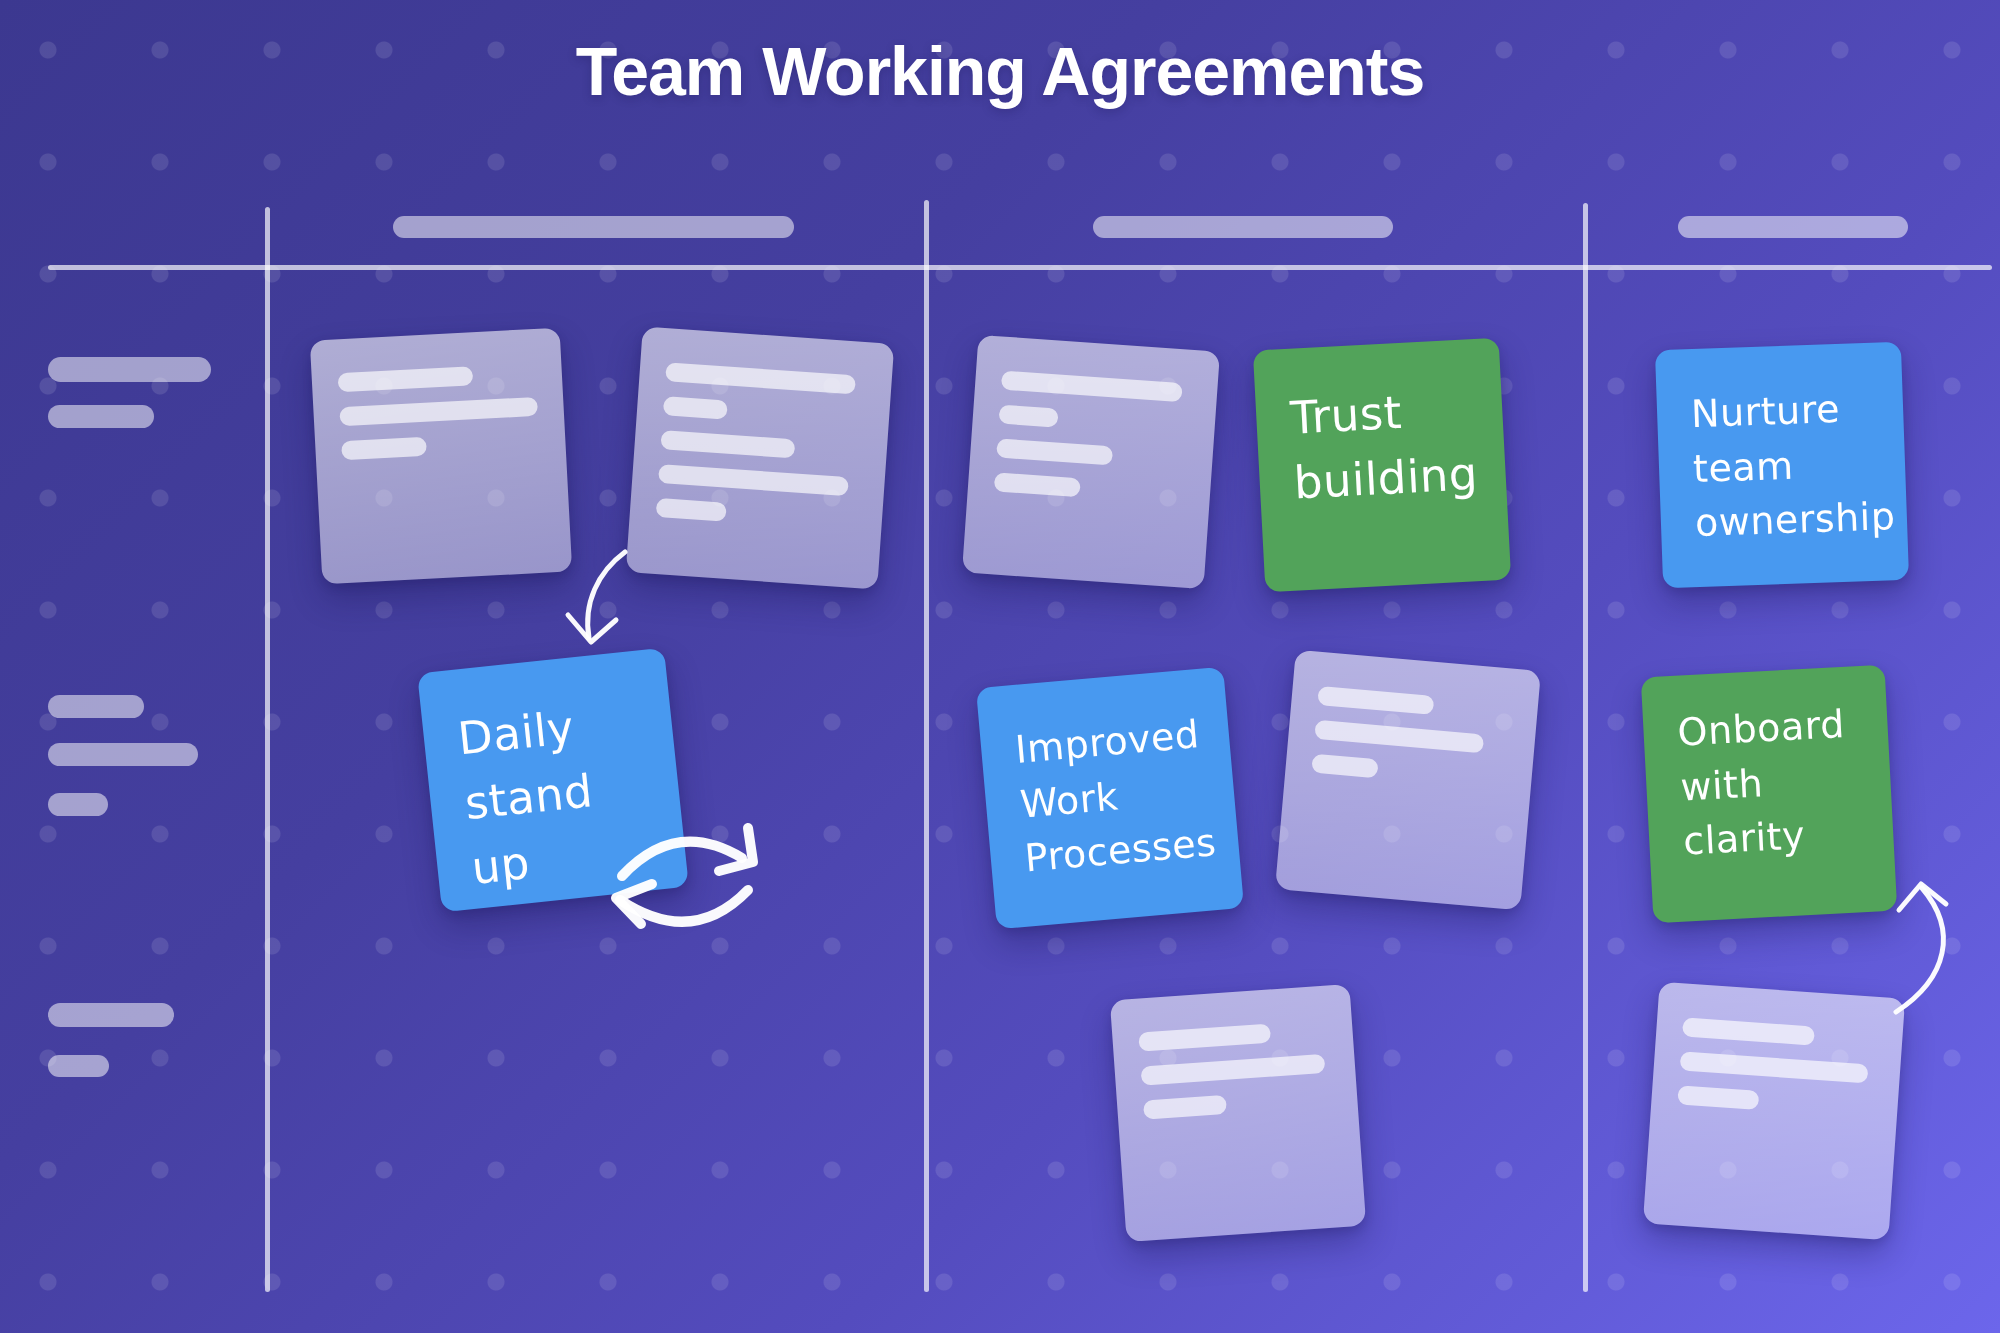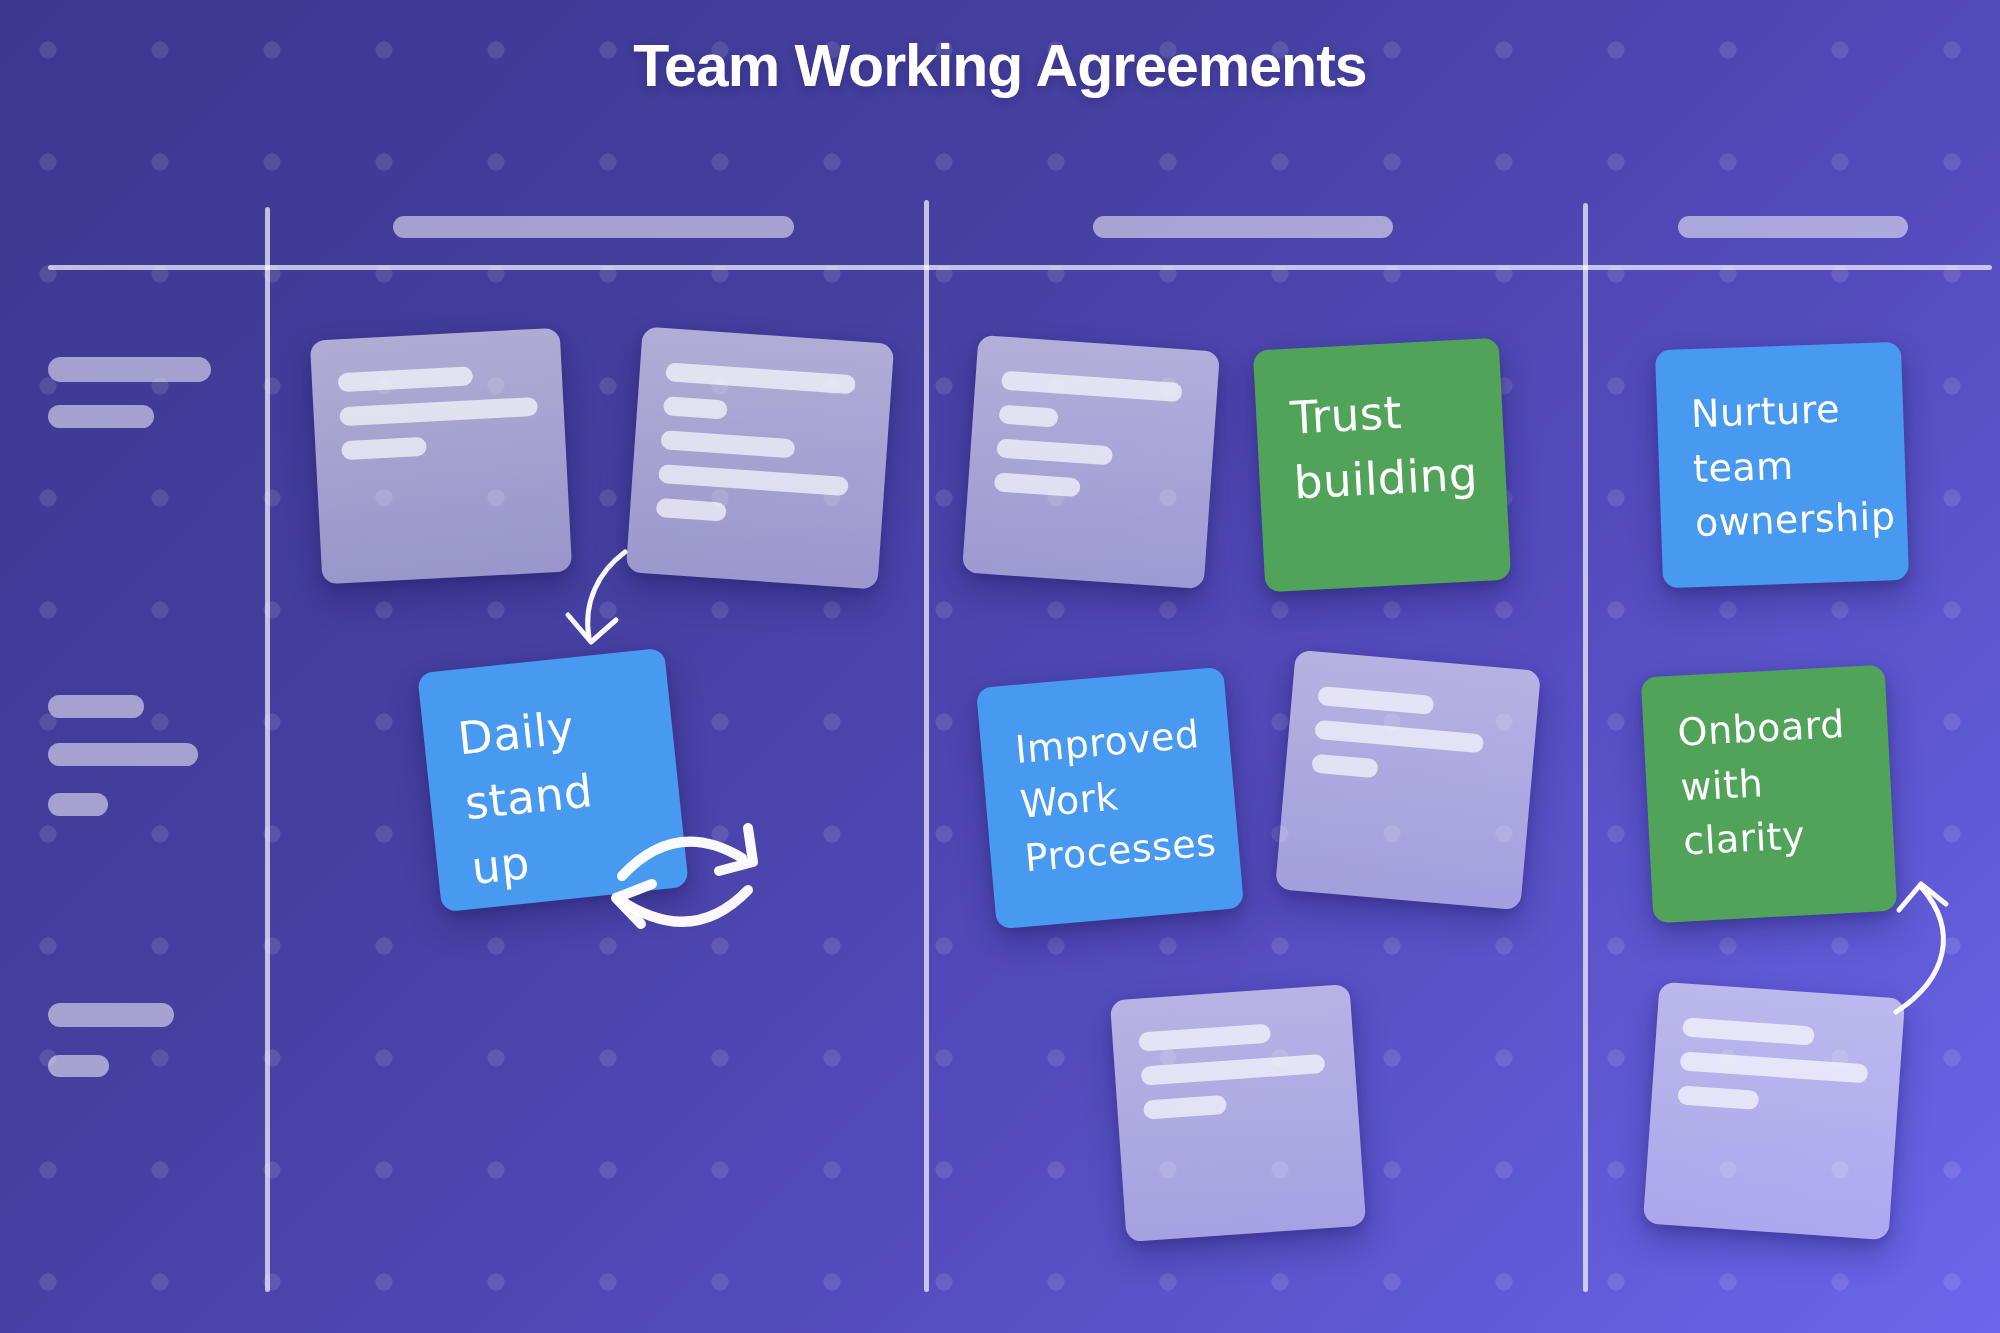--- a/index.html
+++ b/index.html
@@ -7,21 +7,21 @@
     position:relative;width:2000px;height:1333px;overflow:hidden;
     font-family:"Liberation Sans", sans-serif;
     background:
       radial-gradient(circle 9px at 56px 56px, rgba(255,255,255,0.11) 0 8px, rgba(255,255,255,0) 9px) repeat,
       linear-gradient(135deg,#3C3890 0%, #453FA0 35%, #544CBE 65%, #6C66EB 100%);
     background-position:-8px -6px, 0 0;
     background-size:112px 112px, 100% 100%;
   }
   .title{
     position:absolute;left:0;top:36px;width:100%;text-align:center;
-    color:#ffffff;font-size:59px;font-weight:700;letter-spacing:-1px;line-height:1.05;
+    color:#ffffff;font-size:68px;font-weight:700;letter-spacing:-1px;line-height:1.05;
     text-shadow:0 3px 10px rgba(20,16,70,0.25);
   }
   .grid-line{position:absolute;background:rgba(255,255,255,0.68);border-radius:3px;}
   .pill{position:absolute;background:rgba(255,255,255,0.52);border-radius:13px;}
   .note{
     position:absolute;border-radius:15px;box-sizing:border-box;
     box-shadow:0 16px 32px rgba(22,18,80,0.32), 0 4px 10px rgba(22,18,80,0.18);
   }
   .note-gray{
     background:linear-gradient(175deg, rgba(255,255,255,0.58) 0%, rgba(255,255,255,0.45) 100%);

